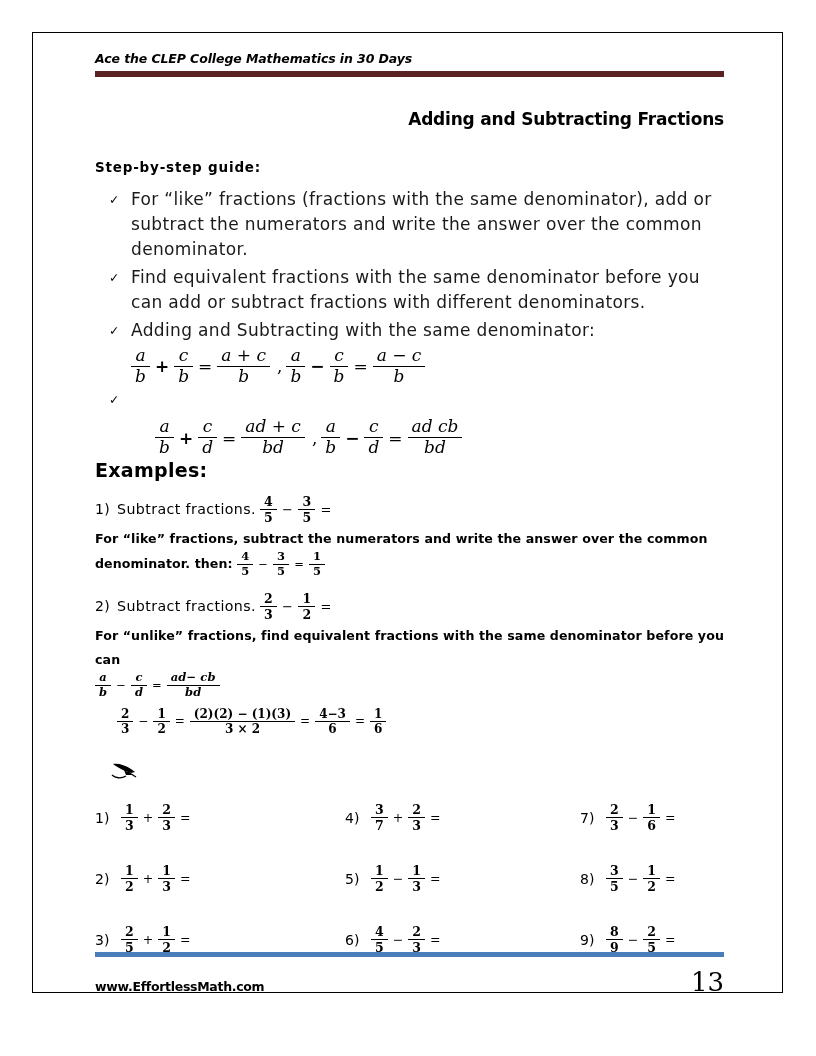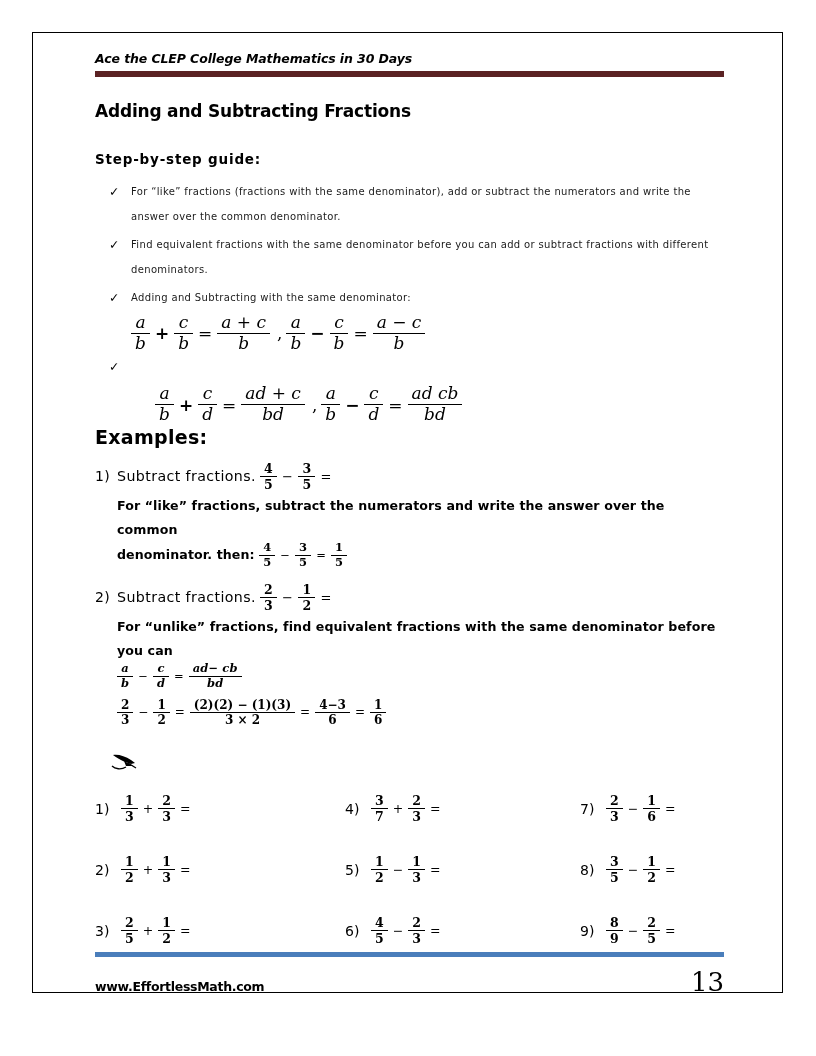--- a/index.html
+++ b/index.html
@@ -41,24 +41,24 @@
     font-size: 12.5px;
     letter-spacing: -0.1px;
     color: #000;
   }
   .header-rule {
     margin-top: 5px;
     height: 6px;
     width: 100%;
   }
   .page-title {
-    text-align: left;
+    text-align: right;
     font-weight: bold;
     font-size: 17px;
-    margin-top: 24px;
+    margin-top: 32px;
     letter-spacing: -0.2px;
   }
 
   
   .guide-label {
     margin-top: 30px;
     font-weight: bold;
     font-size: 13.5px;
     letter-spacing: 0.8px;
   }
@@ -72,21 +72,21 @@
     margin-bottom: 3px;
   }
   .check {
     width: 22px;
     flex: 0 0 22px;
     font-size: 12.5px;
     line-height: 25px;
     text-align: left;
   }
   .bullet-text {
-    font-size: 10px;
+    font-size: 17px;
     line-height: 25px;
     letter-spacing: 0.35px;
     color: #1a1a1a;
   }
 
   
   .mathline {
     display: flex;
     align-items: center;
     font-family: "DejaVu Serif", serif;
@@ -146,21 +146,20 @@
   .ex-math {
     display: flex;
     align-items: center;
     font-family: "DejaVu Serif", serif;
     font-size: 12.5px;
     font-style: normal;
     font-weight: bold;
   }
   .ex-math .op { font-size: 13px; }
   .ex-body {
-    margin-left: 22px;
     margin-top: 3px;
     font-size: 12.6px;
     font-weight: bold;
     line-height: 24px;
     letter-spacing: 0.1px;
   }
   .ex-body .inline-math {
     display: inline-flex;
     align-items: center;
     vertical-align: middle;

